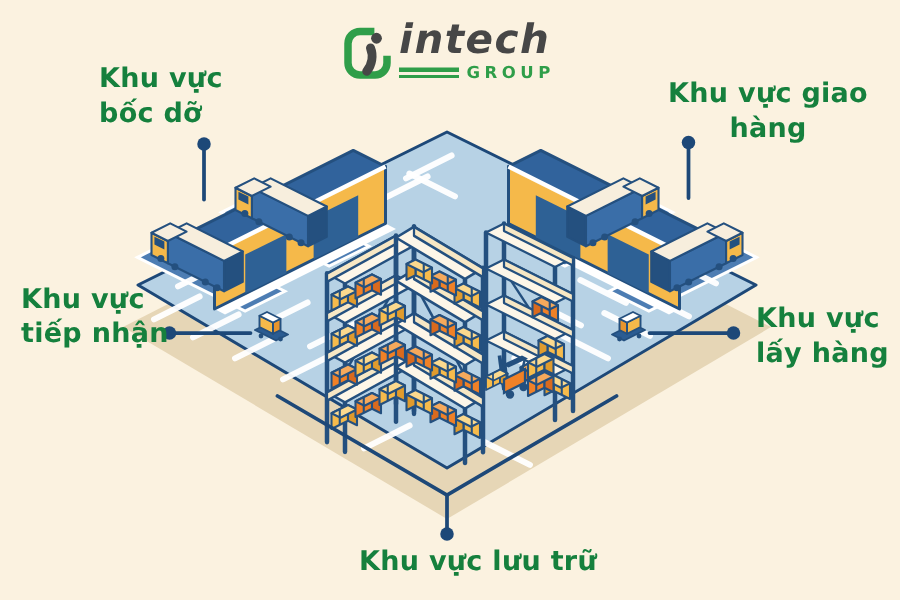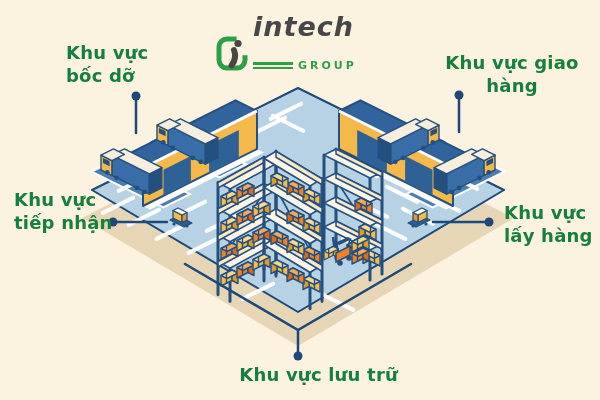--- a/index.html
+++ b/index.html
@@ -7,24 +7,24 @@
        background:#fbf2e0;font-family:"DejaVu Sans",sans-serif}
   #stage{position:absolute;inset:0}
   svg.scene{position:absolute;left:0;top:0}
   .label{position:absolute;font-weight:700;font-size:18px;line-height:1.25;
          color:#15803d;white-space:pre-line;letter-spacing:.2px}
   #lab-unloading{left:66px;top:42px}
   #lab-delivery{left:420px;top:52px;width:184px;text-align:center}
   #lab-receiving{left:14px;top:189px}
   #lab-picking{left:504px;top:202px;text-align:left}
   #lab-storage{left:218px;top:364px;width:180px;text-align:right}
-  .logo{position:absolute;left:215px;top:13px;display:flex;align-items:flex-end;gap:4px}
+  .logo{position:absolute;left:228px;top:13px;display:flex;align-items:center;gap:4px}
   .logo .brand{font-style:italic;font-weight:700;font-size:27px;line-height:1;
                color:#474747;letter-spacing:1px}
-  .logo .grouprow{display:flex;align-items:center;justify-content:flex-end;gap:5px;margin-top:20px}
+  .logo .grouprow{display:flex;align-items:center;justify-content:flex-end;gap:5px;margin-top:3px}
   .glines{display:flex;flex-direction:column;gap:2px;width:40px}
   .glines span{display:block;height:2.5px;background:#2f9e49}
   .grouptext{font-weight:700;font-size:11px;line-height:1;color:#2f9e49;letter-spacing:3px}
 </style>
 </head>
 <body>
 
 <div id="stage">
 
 <svg class="scene" width="600" height="400" viewBox="0 0 600 400">

